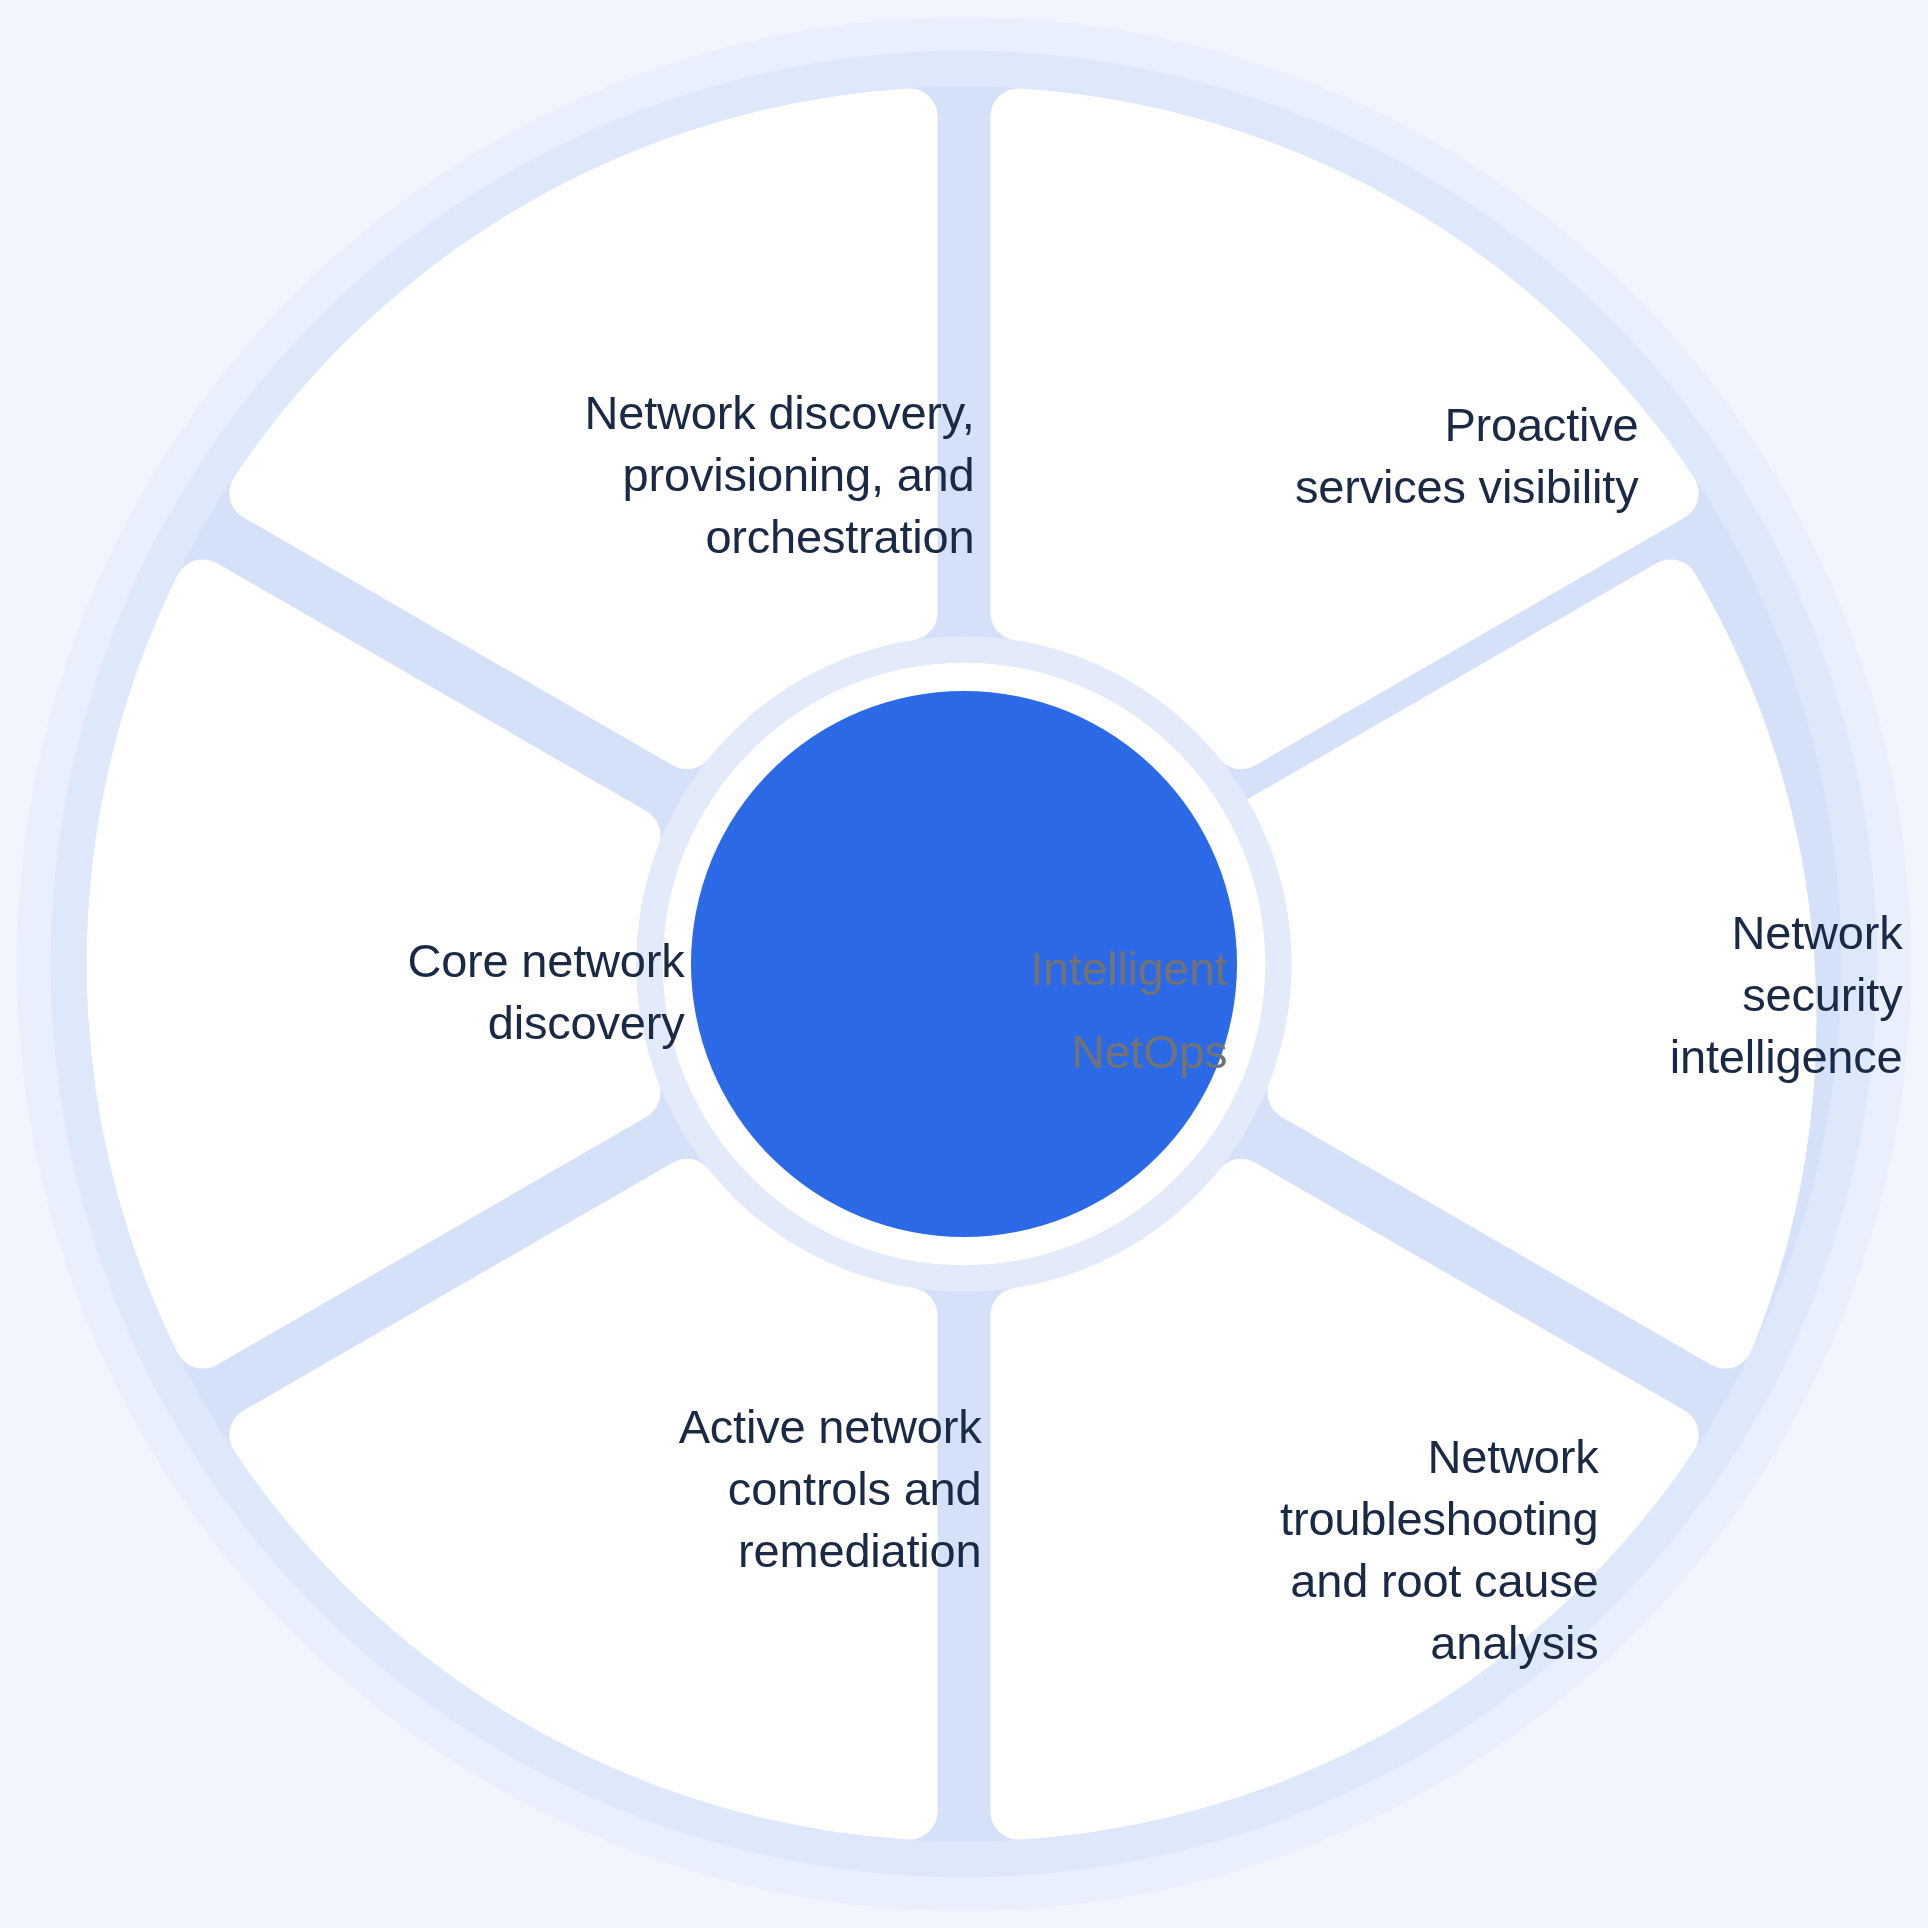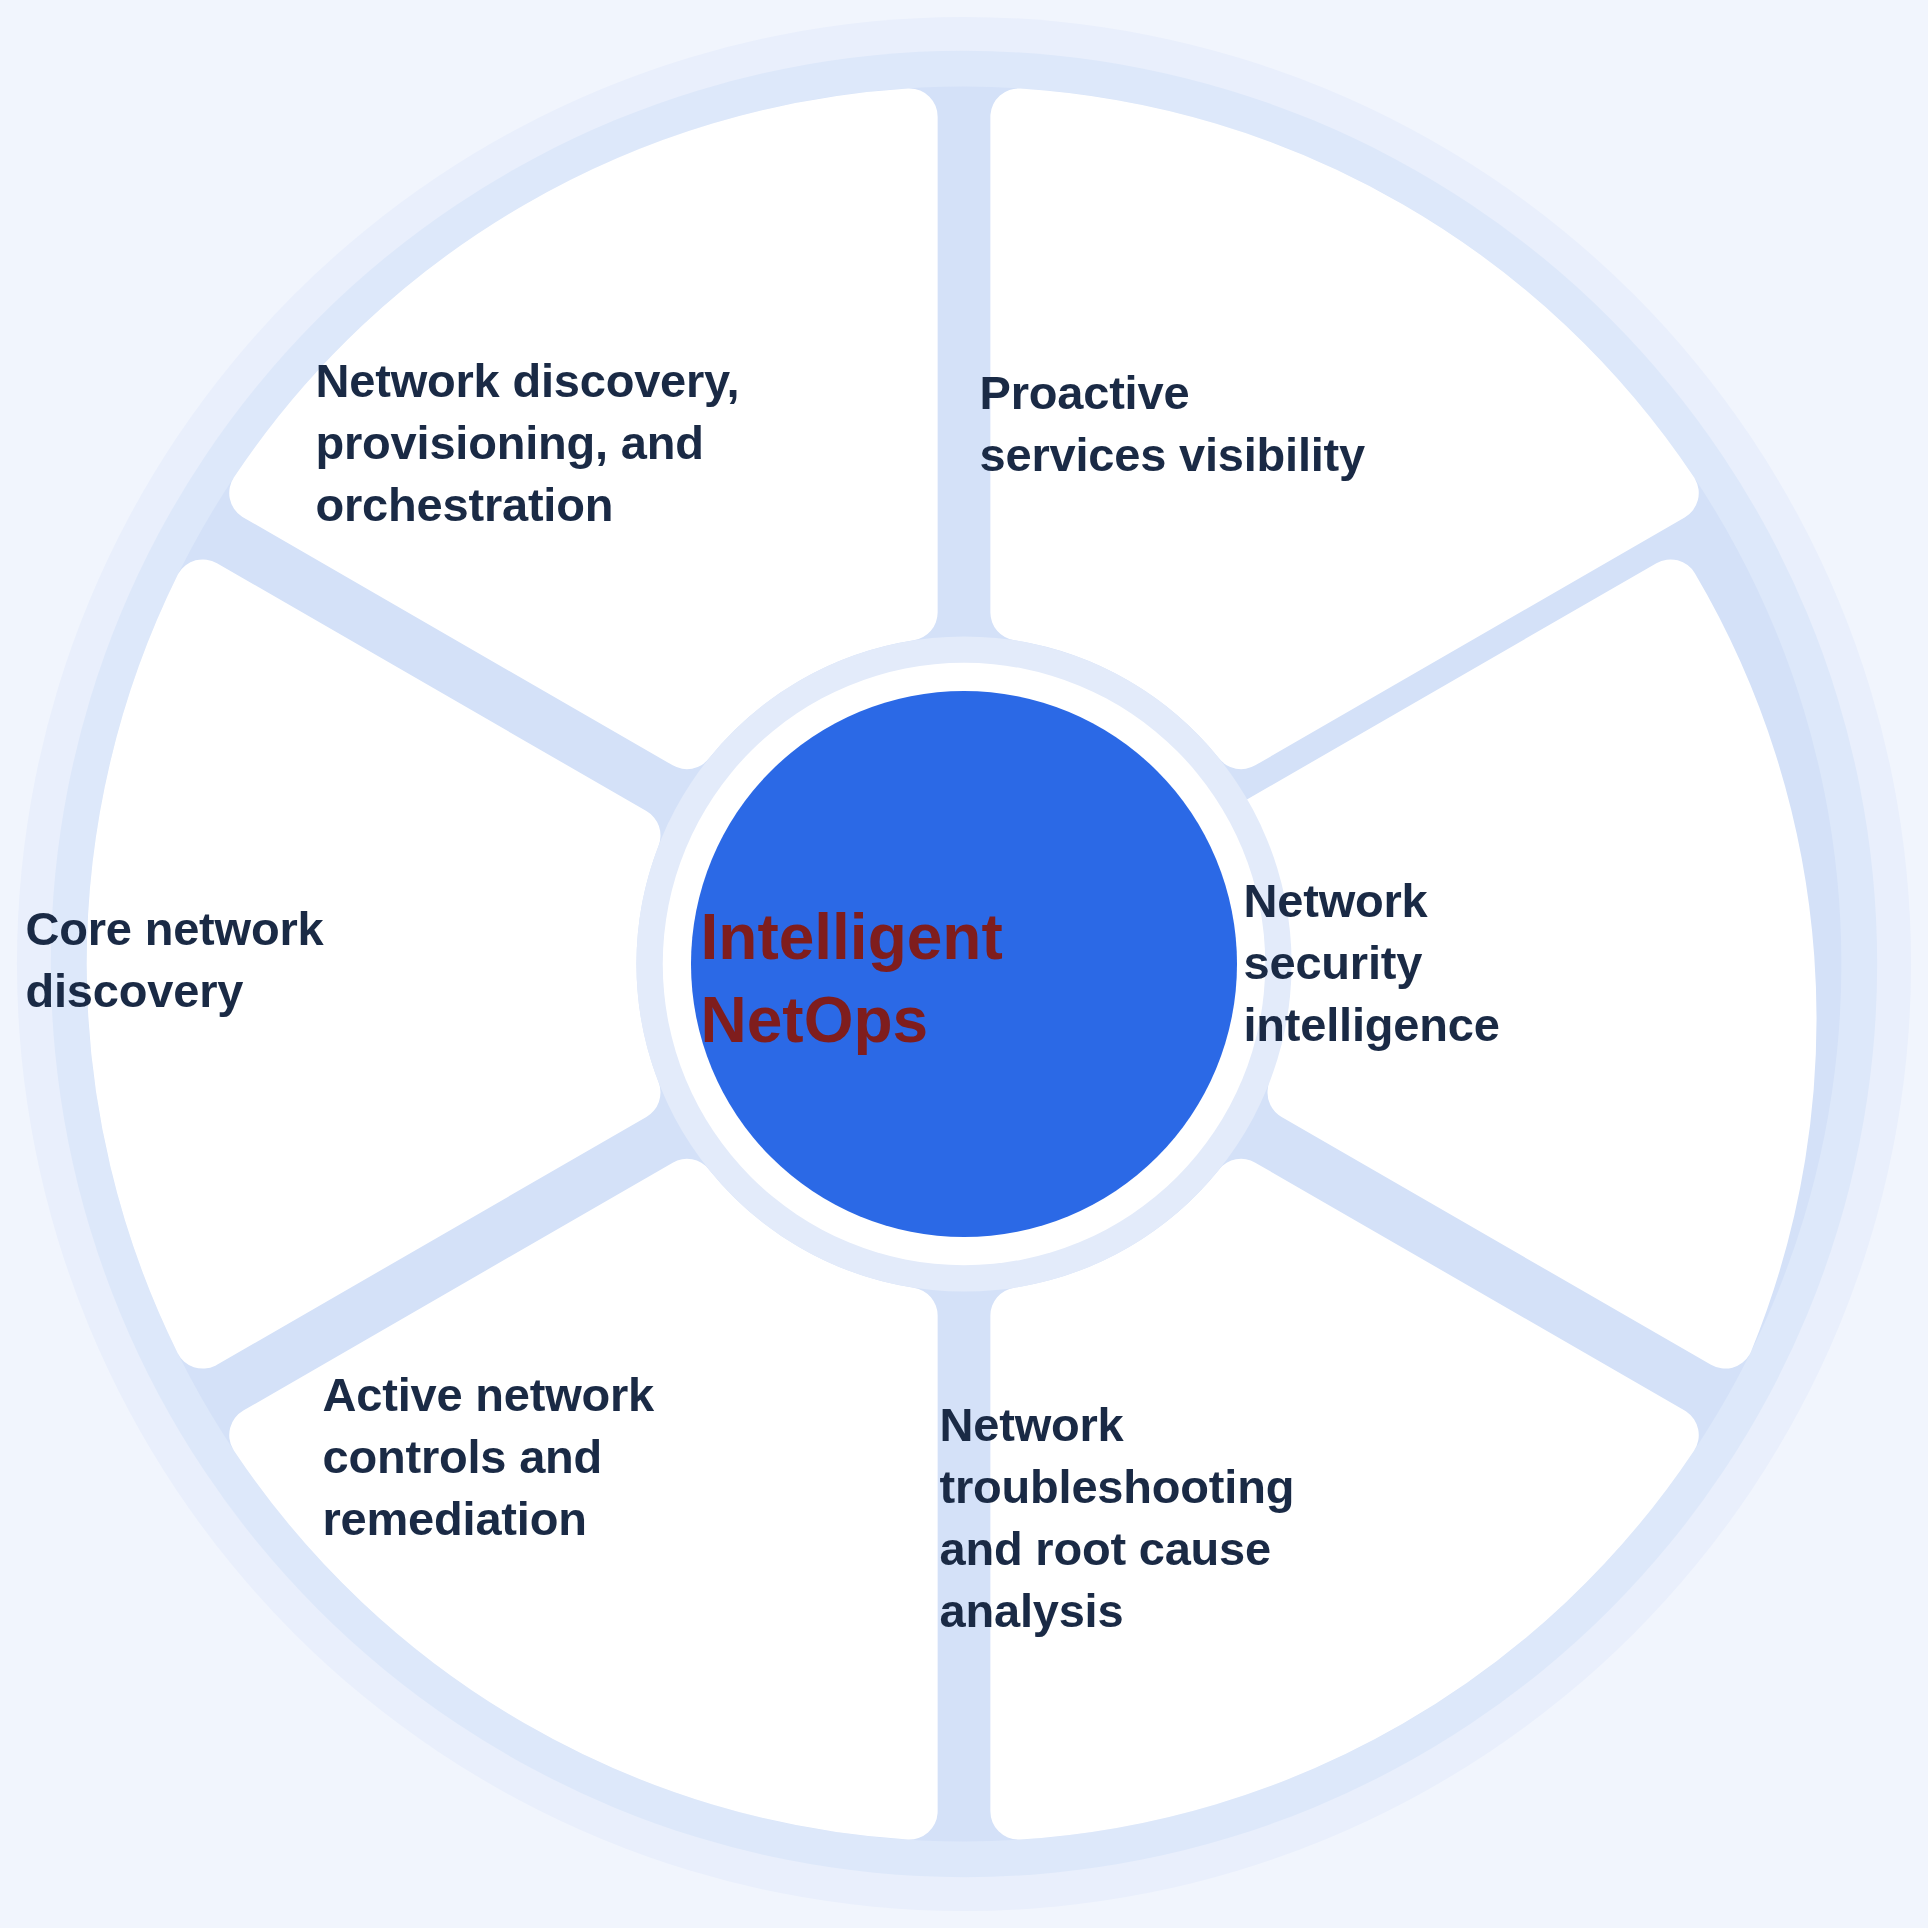--- a/index.html
+++ b/index.html
@@ -23,43 +23,44 @@
     display: block;
   }
   .sector {
     stroke: #ffffff;
     stroke-width: 60;
     stroke-linejoin: round;
   }
   .lbl {
     position: absolute;
     transform: translate(-50%, -50%);
-    text-align: left;
-    font-weight: bold;
+    text-align: right;
+    font-weight: normal;
     font-size: 47px;
     line-height: 62px;
     letter-spacing: -0.2px;
     color: #1a2a45;
     white-space: pre-line;
     width: 659px;
+    margin-top: 32px;
   }
   .lbl-top-left     { left: 645px;  top: 443px;  }
   .lbl-top-right    { left: 1309px; top: 424px;  }
   .lbl-right        { left: 1573px; top: 963px; }
   .lbl-bottom-right { left: 1269px; top: 1518px; }
   .lbl-bottom-left  { left: 652px;  top: 1457px; }
   .lbl-left         { left: 355px;  top: 960px; }
   .lbl-center {
     left: 964px;
     top: 979px;
     width: 527px;
-    font-size: 64px;
+    font-size: 46px;
     line-height: 83px;
     letter-spacing: 0;
-    color: #7f1d1d;
+    color: #737373;
   }
 </style>
 </head>
 <body>
 
 <div class="stage">
 
   <svg class="wheel-svg" viewBox="0 0 2048 2048">
 
     <rect x="0" y="0" width="2048" height="2048" fill="#f1f5fd"></rect>

